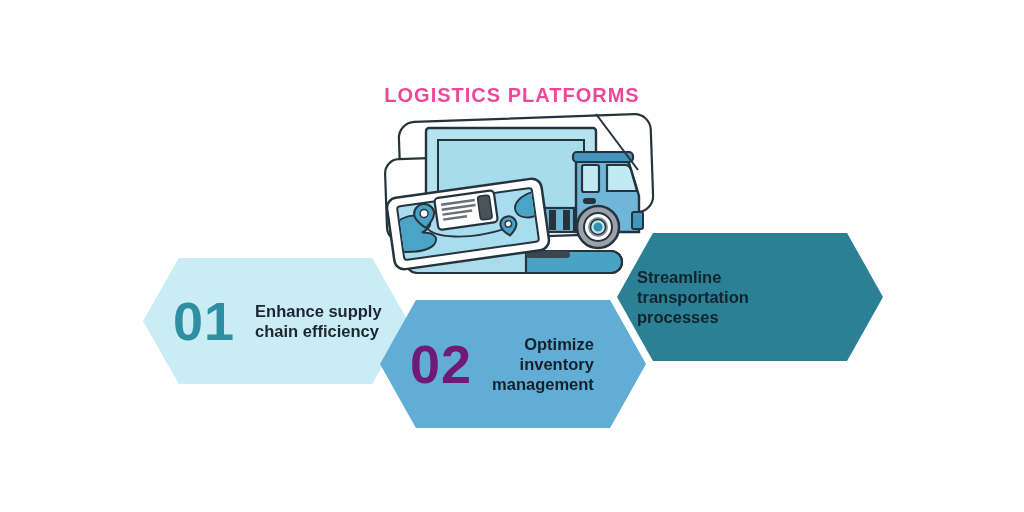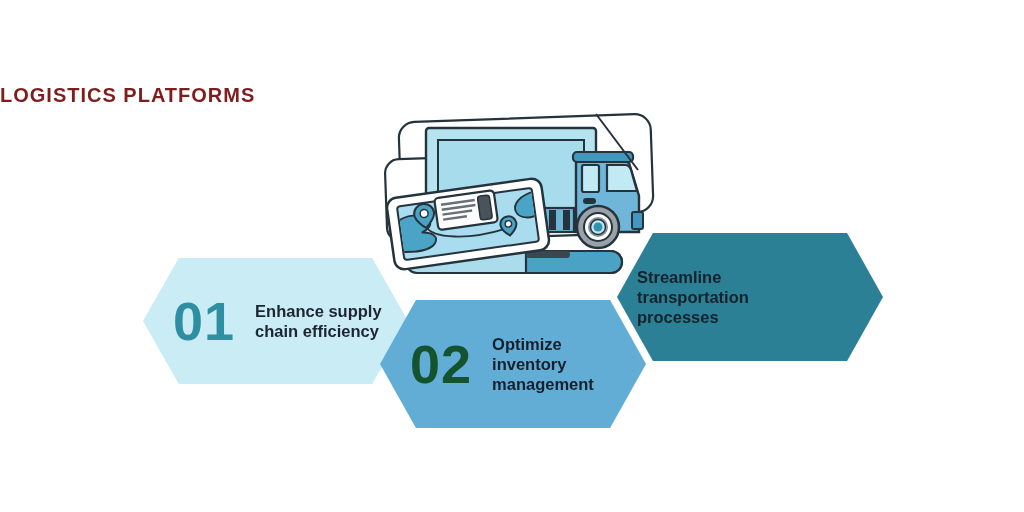--- a/index.html
+++ b/index.html
@@ -2,22 +2,22 @@
 <html><head>
 <meta charset="utf-8">
 <style>
   html,body{margin:0;padding:0;}
   body{font-family:"Liberation Sans", sans-serif; background:#ffffff;}
   .stage{
     position:relative; width:1024px; height:512px; background:#ffffff; overflow:hidden;
   }
   .title{
     position:absolute; left:0; top:84px; width:1024px;
-    font-size:20px; font-weight:700; letter-spacing:1px;
-    color:#7f1d1d;
+    text-align:center; font-size:20px; font-weight:700; letter-spacing:1px;
+    color:#ec4899;
   }
   .illustration{
     position:absolute; left:380px; top:108px; width:280px; height:172px;
   }
   .hex{
     position:absolute; display:flex; align-items:center;
     clip-path:polygon(0 50%, 13.5% 0, 86.5% 0, 100% 50%, 86.5% 100%, 13.5% 100%);
   }
   .hex-1{ left:143px; top:234px; width:265px; height:126px;margin-top:24px; }
   .hex-2{ left:380px; top:300px; width:266px; height:128px; }
@@ -111,22 +111,22 @@
   <div class="hex hex-1" style="background: rgb(201, 236, 245);">
     <span class="num" style="color: rgb(47, 143, 162);">01</span>
     <div class="lines" style="color: rgb(29, 37, 49);">
       <span>Enhance supply</span>
       <span>chain efficiency</span>
       <span></span>
     </div>
   </div>
 
   <div class="hex hex-2" style="background: rgb(97, 173, 213);">
-    <span class="num" style="color: #14532d;">02</span>
-    <div class="lines" style="color: rgb(21, 32, 43);">
+    <span class="num" style="color: #701a75;">02</span>
+    <div class="lines" style="color: rgb(21, 32, 43); text-align: right;">
       <span>Optimize</span>
       <span>inventory</span>
       <span>management</span>
     </div>
   </div>
 
   <div class="hex hex-3" style="background: rgb(43, 128, 149);">
     <div class="lines" style="color: rgb(19, 34, 43);">
       <span>Streamline</span>
       <span>transportation</span>

